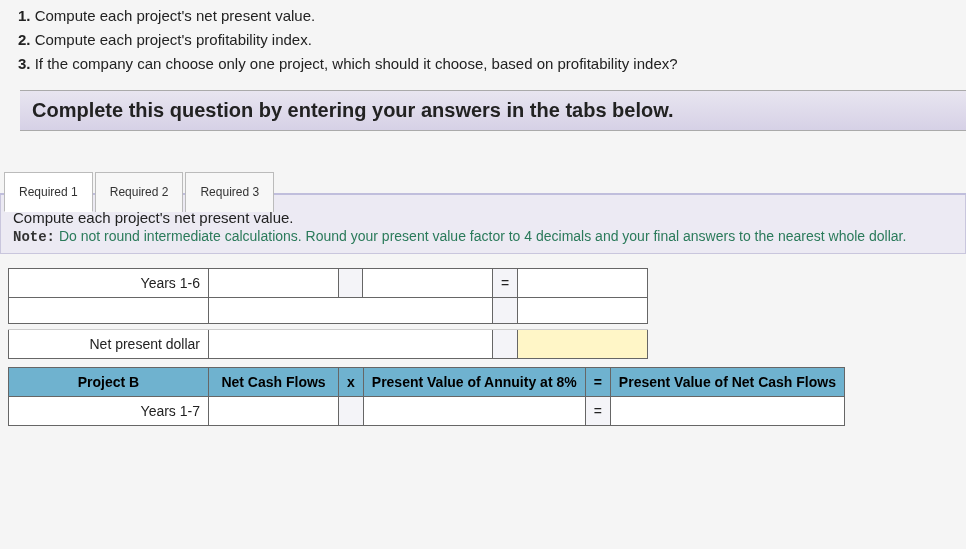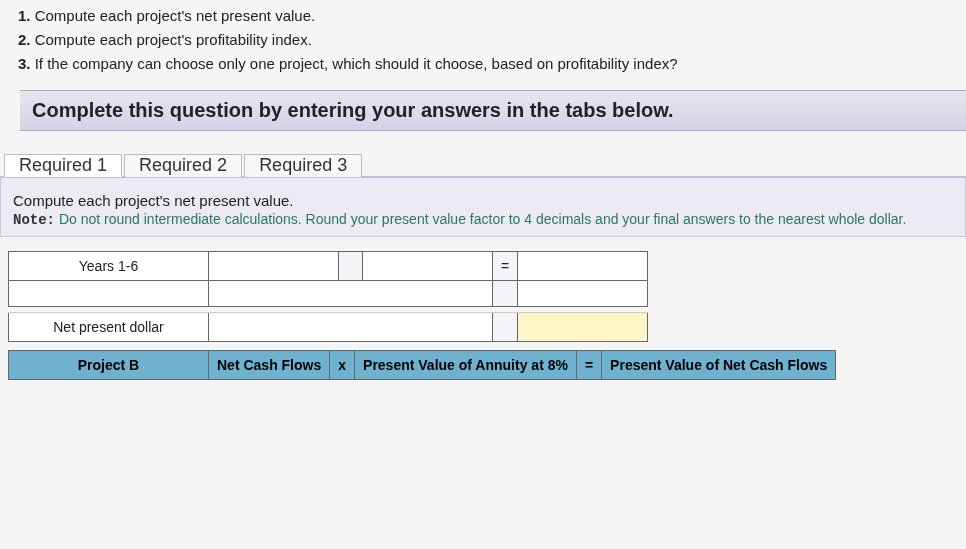--- a/index.html
+++ b/index.html
@@ -30,28 +30,28 @@
     }
     .tabs {
       display: flex;
       margin-top: 22px;
       padding-left: 4px;
       border-bottom: 2px solid #c0bedc;
     }
     .tab {
       border: 1px solid #bbb;
       border-bottom: none;
-      padding: 0 14px;
+      padding: 12px 14px;
       margin-right: 2px;
       background: #f7f7f7;
-      font-size: 18px;
+      font-size: 12px;
       color: #333;
       cursor: pointer;
       position: relative;
-      top: 1px;
+      top: 19px;
     }
     .tab.active {
       background: #fff;
       border-bottom: 1px solid #fff;
     }
     .panel {
       background: #eceaf3;
       border: 1px solid #c9c6dd;
       border-top: none;
       padding: 12px 12px 8px 12px;
@@ -76,21 +76,21 @@
       font-weight: bold;
       color: #000;
     }
     .op {
       background: #6fb2cf;
       font-weight: bold;
       width: 24px;
       min-width: 24px;
       color: #000;
     }
-    .label-cell { text-align: center; background: #fff; min-width: 200px; }
+    .label-cell { text-align: right; background: #fff; min-width: 200px; }
     .data-cell { background: #fff; min-width: 130px; height: 26px; }
     .eq-cell { background: #f4f4f8; width: 24px; min-width:24px; }
     .yellow { background: #fff6c7; }
     .wide-label { min-width: 200px; }
     .spacer-row td { height: 6px; padding:0; border-left:none; border-right:none; border-color:#ccc; background: transparent;}
     .second-table { margin-top: 8px; }
   </style>
 </head>
 <body>
 
@@ -148,14 +148,22 @@
 <table class="second-table">
   <tbody>
       <tr>
     <td class="hdr wide-label">Project B</td>
     <td class="hdr">Net Cash Flows</td>
     <td class="op">x</td>
     <td class="hdr">Present Value of Annuity at 8%</td>
     <td class="op">=</td>
     <td class="hdr">Present Value of Net Cash Flows</td>
   </tr>
+  <tr>
+    <td class="label-cell">Years 1-7</td>
+    <td class="data-cell"></td>
+    <td class="eq-cell"></td>
+    <td class="data-cell"></td>
+    <td class="eq-cell">=</td>
+    <td class="data-cell"></td>
+  </tr>
 </tbody>
   </table>
 
 </body></html>

